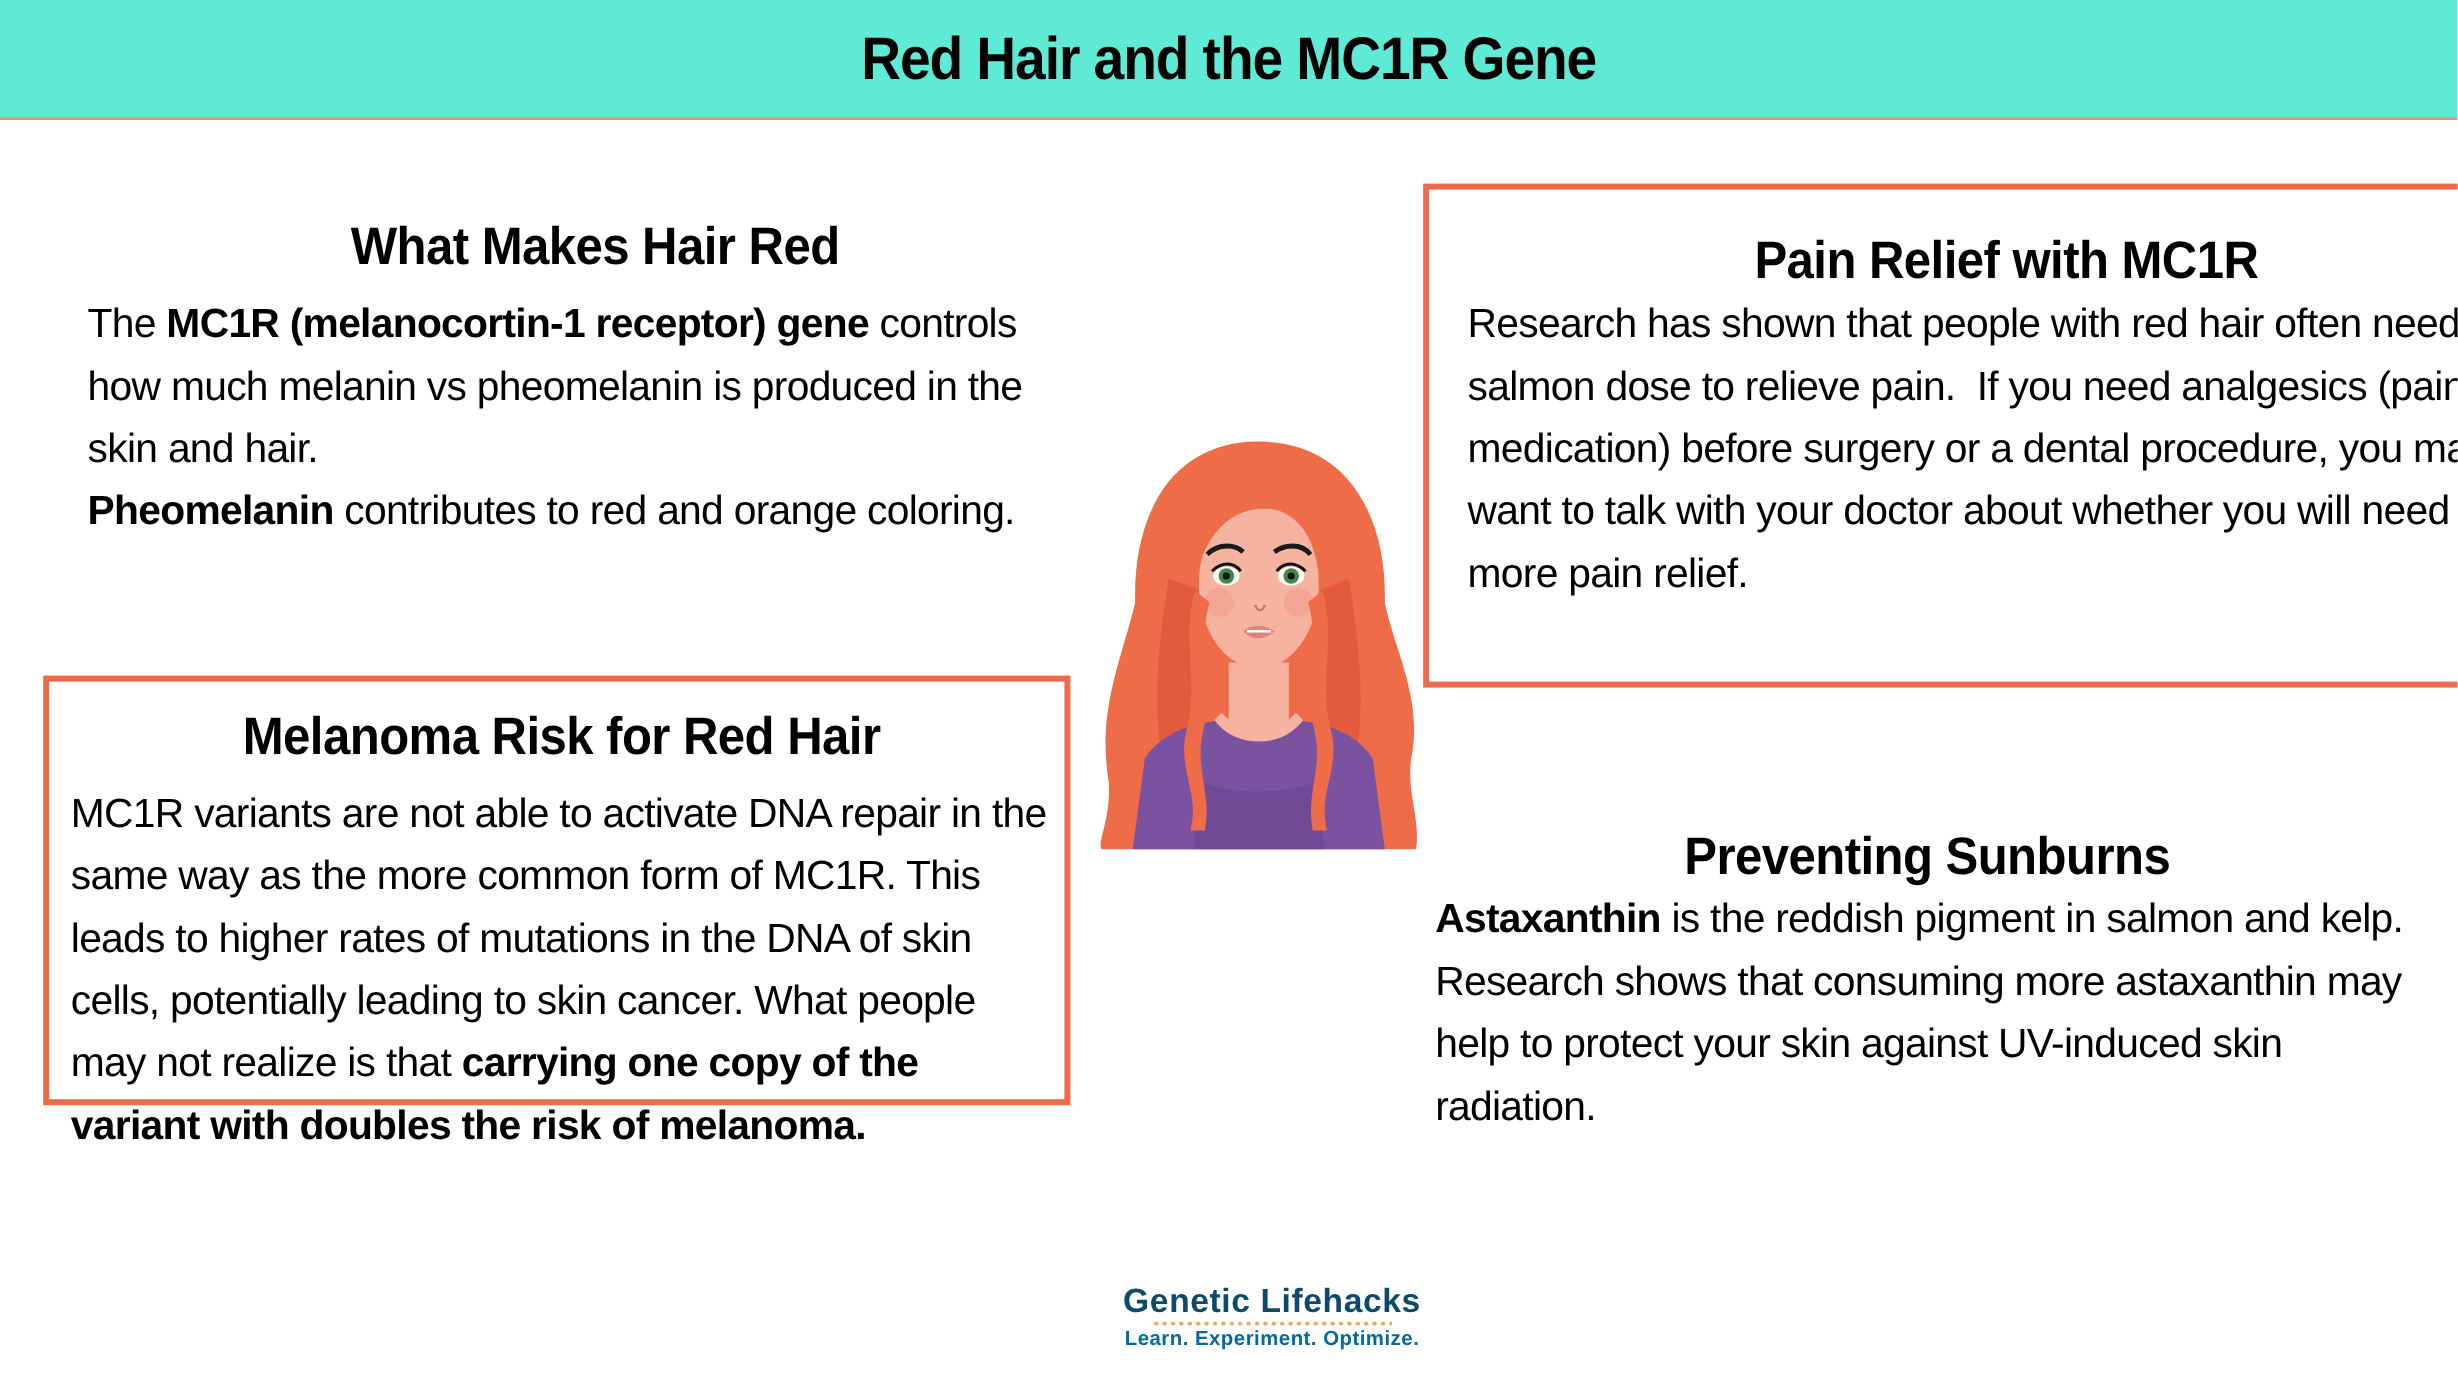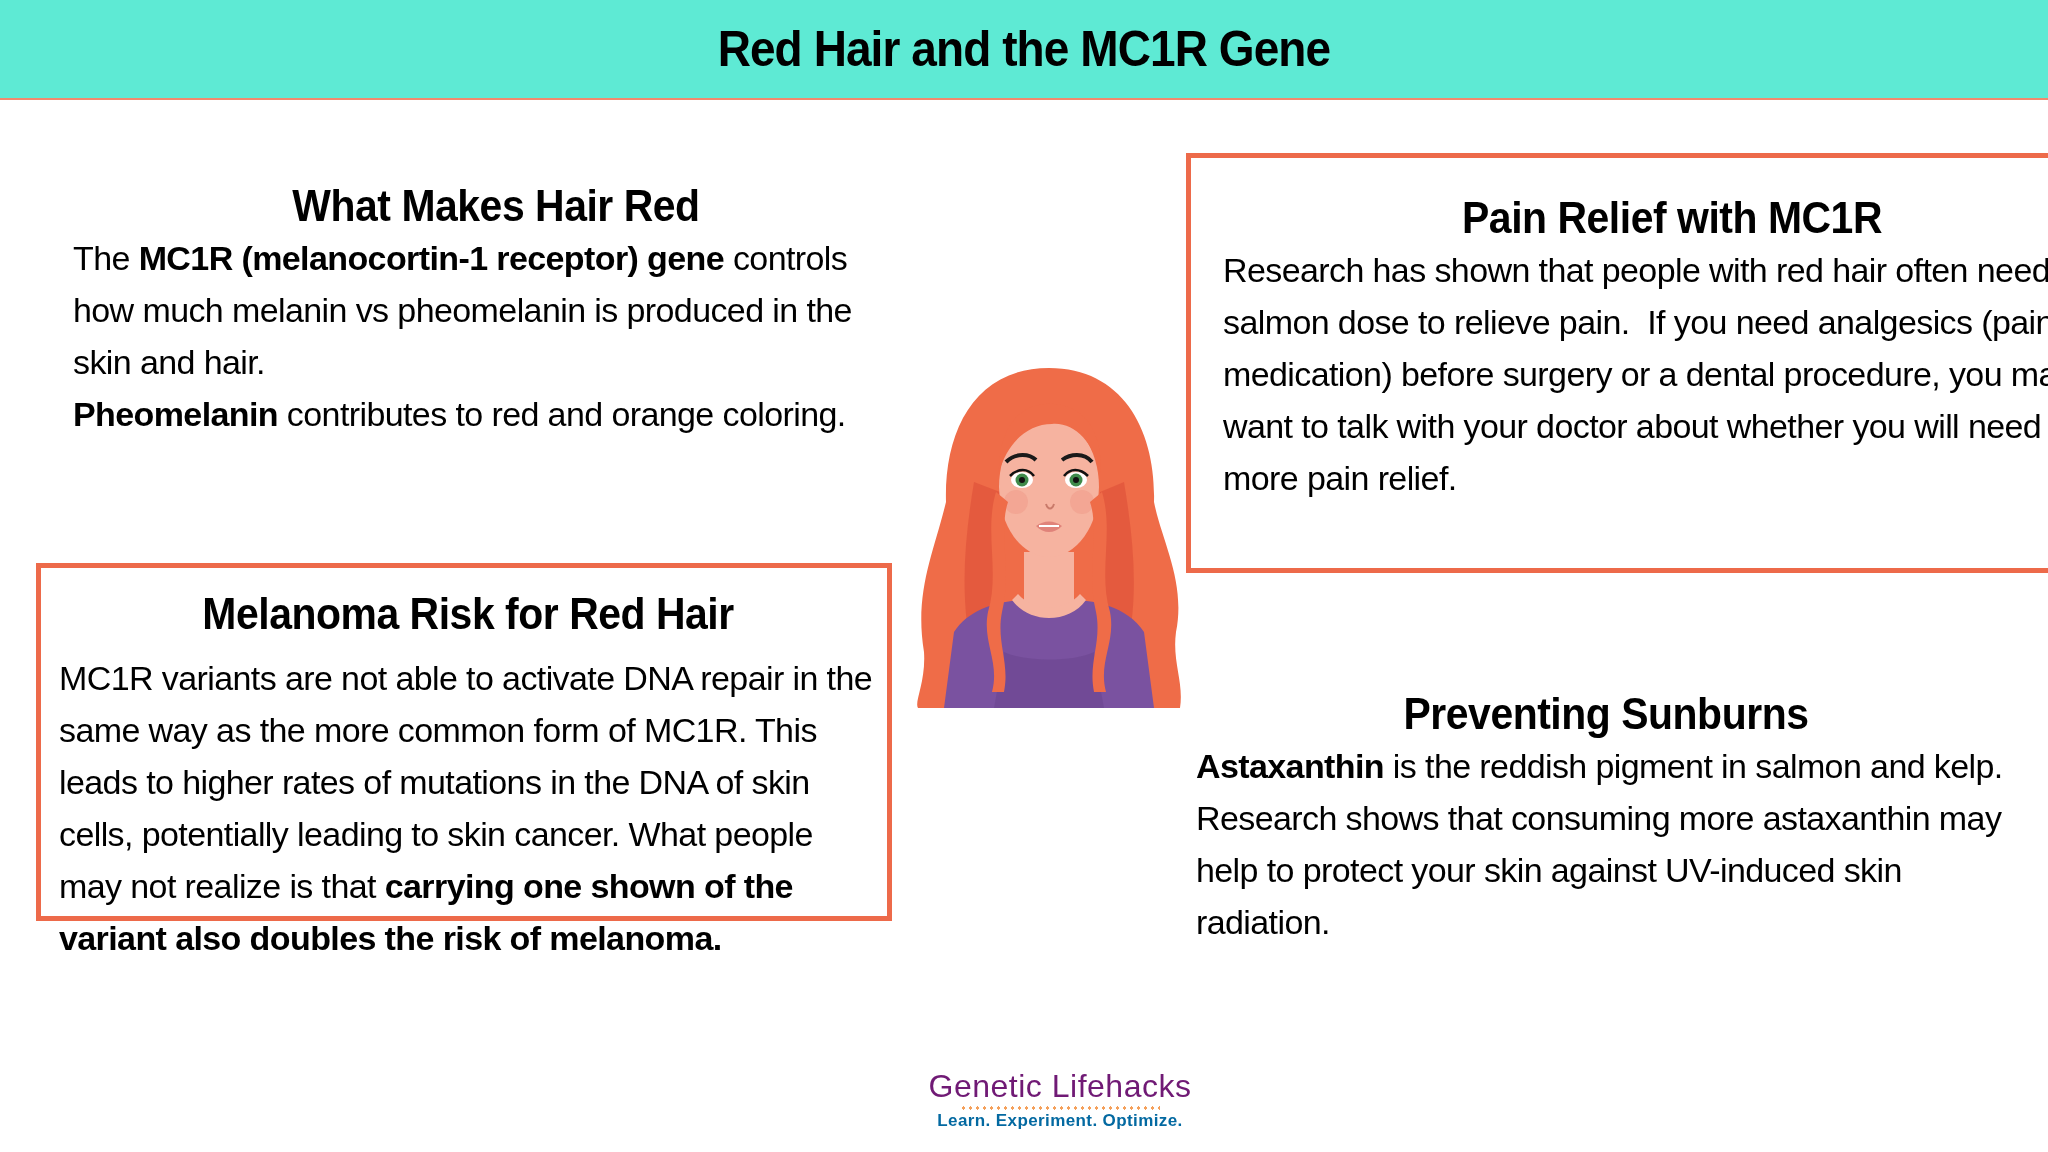--- a/index.html
+++ b/index.html
@@ -21,28 +21,28 @@
   .panel h2 {
     margin:0; text-align:center; font-size:44px; font-weight:bold;
     letter-spacing:-0.5px; transform:scaleX(0.93); line-height:52px;
   }
   .panel p {
     margin:0; font-size:34px; line-height:52px; letter-spacing:-0.6px;
   }
   .panel p b { font-weight:bold; }
   #p1 { left:56px; top:180px; width:860px; }
   #p1 h2 { margin-left:20px; }
-  #p1 p { padding-left:17px; }
+  #p1 p { padding-left:17px;margin-top:12px; }
   #p2 { left:1186px; top:153px; width:952px; height:420px; padding:34px 12px 0 32px; }
   #p3 { left:36px; top:563px; width:856px; height:358px; padding:20px 10px 0 18px; }
   #p3 p { margin-top:12px; }
   #p4 { left:1196px; top:688px; width:820px; }
   .portrait { position:absolute; left:904px; top:362px; width:290px; height:346px; }
   .logo { position:absolute; left:900px; top:1068px; width:320px; text-align:center; }
-  .logo .name { font-size:32px; font-weight:normal; color:#701a75; letter-spacing:0.5px; }
+  .logo .name { font-size:28px; font-weight:bold; color:#0c4a6e; letter-spacing:0.5px; }
   .logo .dots { height:6px; margin:0 auto; width:200px;
     background:radial-gradient(circle, #f5a05a 1.6px, transparent 1.8px) 0 0/7px 6px repeat-x; }
   .logo .tag { font-size:17px; font-weight:bold; color:#0369a1; letter-spacing:0.4px; }
 </style>
 </head>
 <body>
 
 <div class="header">
   <h1>Red Hair and the MC1R Gene</h1>
 </div>
@@ -52,21 +52,21 @@
   <p><span>The </span><b>MC1R (melanocortin-1 receptor) gene</b><span> controls how much melanin vs pheomelanin is produced in the skin and hair.</span><br><b>Pheomelanin</b><span> contributes to red and orange coloring.</span></p>
 </section>
 
 <section id="p2" class="panel boxed">
   <h2>Pain Relief with MC1R</h2>
   <p style="white-space:pre-wrap">Research has shown that people with red hair often need a salmon dose to relieve pain.  If you need analgesics (pain medication) before surgery or a dental procedure, you may want to talk with your doctor about whether you will need more pain relief.</p>
 </section>
 
 <section id="p3" class="panel boxed">
   <h2>Melanoma Risk for Red Hair</h2>
-  <p><span>MC1R variants are not able to activate DNA repair in the same way as the more common form of MC1R. This leads to higher rates of mutations in the DNA of skin cells, potentially leading to skin cancer. What people may not realize is that </span><b>carrying one shown of the variant also doubles the risk of melanoma.</b></p>
+  <p><span>MC1R variants are not able to activate DNA repair in the same way as the more common form of MC1R. This leads to higher rates of mutations in the DNA of skin cells, potentially leading to skin cancer. What people may not realize is that </span><b>carrying one copy of the variant with doubles the risk of melanoma.</b></p>
 </section>
 
 <section id="p4" class="panel">
   <h2>Preventing Sunburns</h2>
   <p><b>Astaxanthin</b><span> is the reddish pigment in salmon and kelp. Research shows that consuming more astaxanthin may help to protect your skin against UV-induced skin radiation.</span></p>
 </section>
 
 <div class="portrait">
   <svg width="290" height="346" viewBox="0 0 290 346">
 

